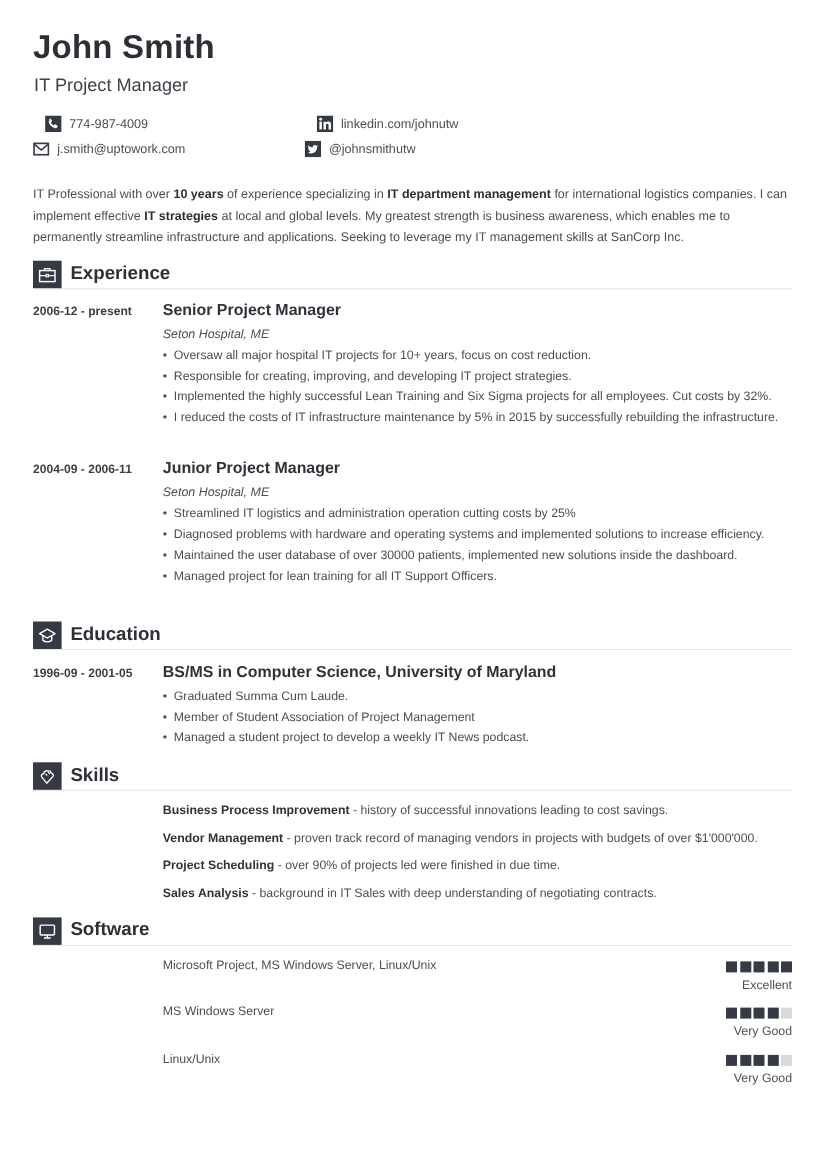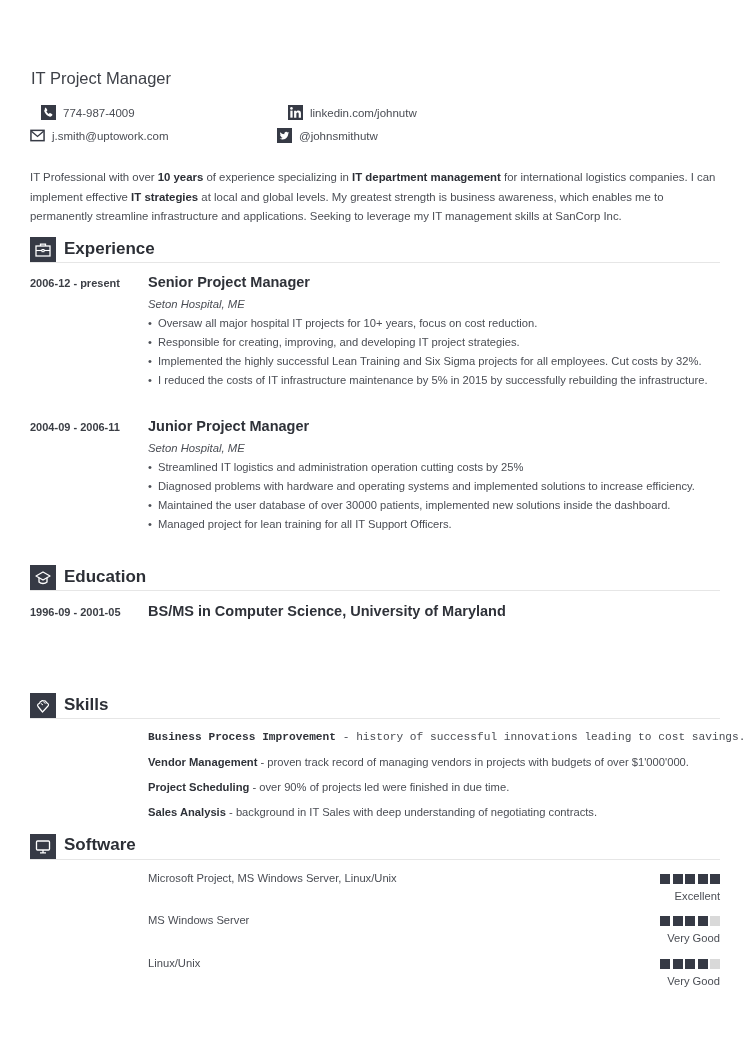--- a/index.html
+++ b/index.html
@@ -77,20 +77,21 @@
   .sw-row .rating span.off { background: #d9d9d9; }
   .sw-row .rlabel {
     position: absolute; right: 0; top: 18px; font-size: 11.2px; color: #4a4d54; 
   }
 </style>
 </head>
 <body>
 
 <div class="page">
 
+  <div class="name">John Smith</div>
   <div class="job-title">IT Project Manager</div>
 
   <div class="contact" style="left:41px; top:105px;">
     <span class="ic">
       <svg viewBox="0 0 16 16">
           <rect width="16" height="16" fill="#363a45"></rect>
           <path d="M4.2 3.2c.5-.4 1.1-.3 1.4.2l1 1.6c.3.5.1 1-.3 1.3l-.6.4c.5 1.3 1.4 2.3 2.7 2.9l.4-.6c.3-.4.9-.6 1.3-.3l1.6 1c.5.3.6.9.2 1.4l-.6.7c-.6.6-1.5.8-2.3.4C6.5 11.2 4.8 9.5 3.7 7.1c-.4-.8-.2-1.7.4-2.3z" fill="#fff"></path>
         </svg>
     </span>
     <span>774-987-4009</span>
@@ -174,34 +175,39 @@
           <path d="M5 8.8v4.2c1 1 2.5 1.5 4 1.5s3-.5 4-1.5V8.8" fill="none" stroke="#fff" stroke-width="1.3"></path>
         </svg>
     </div>
     <div class="stitle">Education</div>
   </div>
 
   <div class="entry" style="top:603px;">
     <div class="date">1996-09 - 2001-05</div>
     <div class="body">
       <div class="etitle">BS/MS in Computer Science, University of Maryland</div>
+      <ul>
+        <li>Graduated Summa Cum Laude.</li>
+        <li>Member of Student Association of Project Management</li>
+        <li>Managed a student project to develop a weekly IT News podcast.</li>
+      </ul>
     </div>
   </div>
 
   <div class="section-head" style="top:693px;">
     <div class="sicon">
       <svg viewBox="0 0 18 18">
           <path d="M4 9.5 8.5 15l5.5-6c.8-.9.6-2-.2-2.5l-1.5-1c-.3-1.3-1.5-2-2.6-1.5-.7-.7-1.9-.6-2.4.3-.9 0-1.6.8-1.4 1.8L4 7.2c-.5.6-.5 1.6 0 2.3z" fill="none" stroke="#fff" stroke-width="1.2" stroke-linejoin="round"></path>
           <path d="M7 6.5l2 1.5M9.5 5l2 1.5" stroke="#fff" stroke-width="1"></path>
         </svg>
     </div>
     <div class="stitle">Skills</div>
   </div>
 
-  <div class="skill" style="top:731px;font-family:Liberation Mono, monospace;"><b>Business Process Improvement</b><span> - history of successful innovations leading to cost savings.</span></div>
+  <div class="skill" style="top:731px;"><b>Business Process Improvement</b><span> - history of successful innovations leading to cost savings.</span></div>
   <div class="skill" style="top:756px;"><b>Vendor Management</b><span> - proven track record of managing vendors in projects with budgets of over $1'000'000.</span></div>
   <div class="skill" style="top:781px;"><b>Project Scheduling</b><span> - over 90% of projects led were finished in due time.</span></div>
   <div class="skill" style="top:806px;"><b>Sales Analysis</b><span> - background in IT Sales with deep understanding of negotiating contracts.</span></div>
 
   <div class="section-head" style="top:834px;align-items:center;">
     <div class="sicon">
       <svg viewBox="0 0 18 18">
           <rect x="2.5" y="3" width="13" height="9" rx="1" fill="none" stroke="#fff" stroke-width="1.3"></rect>
           <path d="M9 12v2.5M6 14.8h6" stroke="#fff" stroke-width="1.3"></path>
         </svg>

